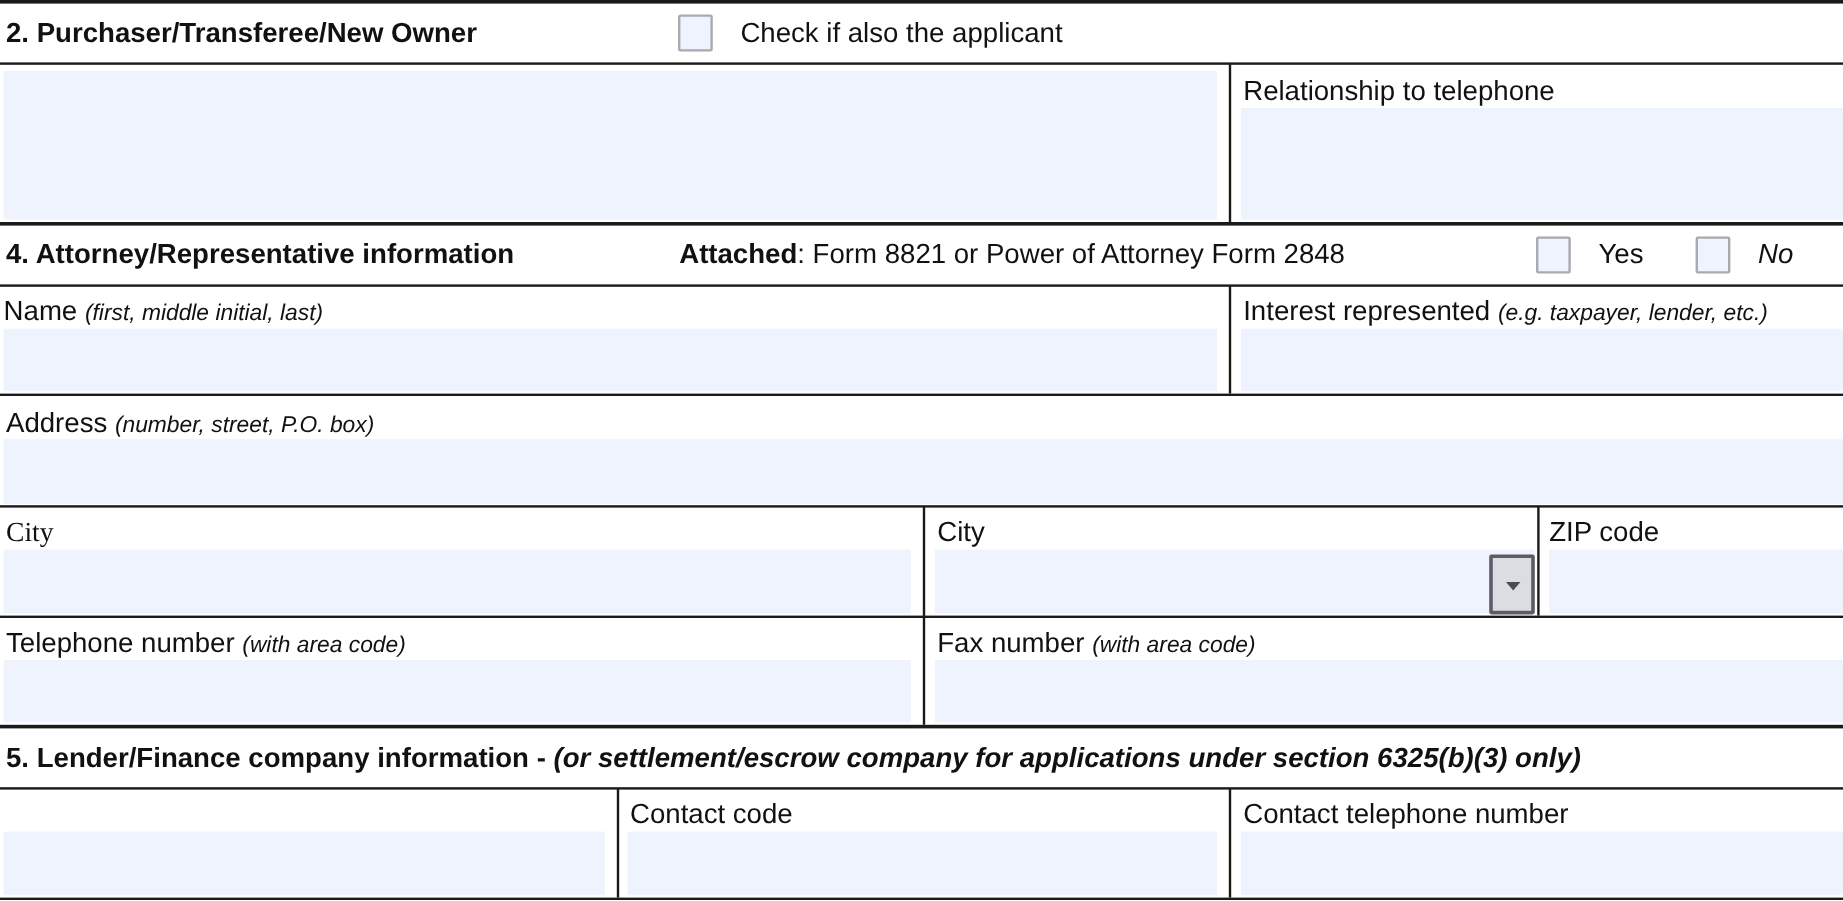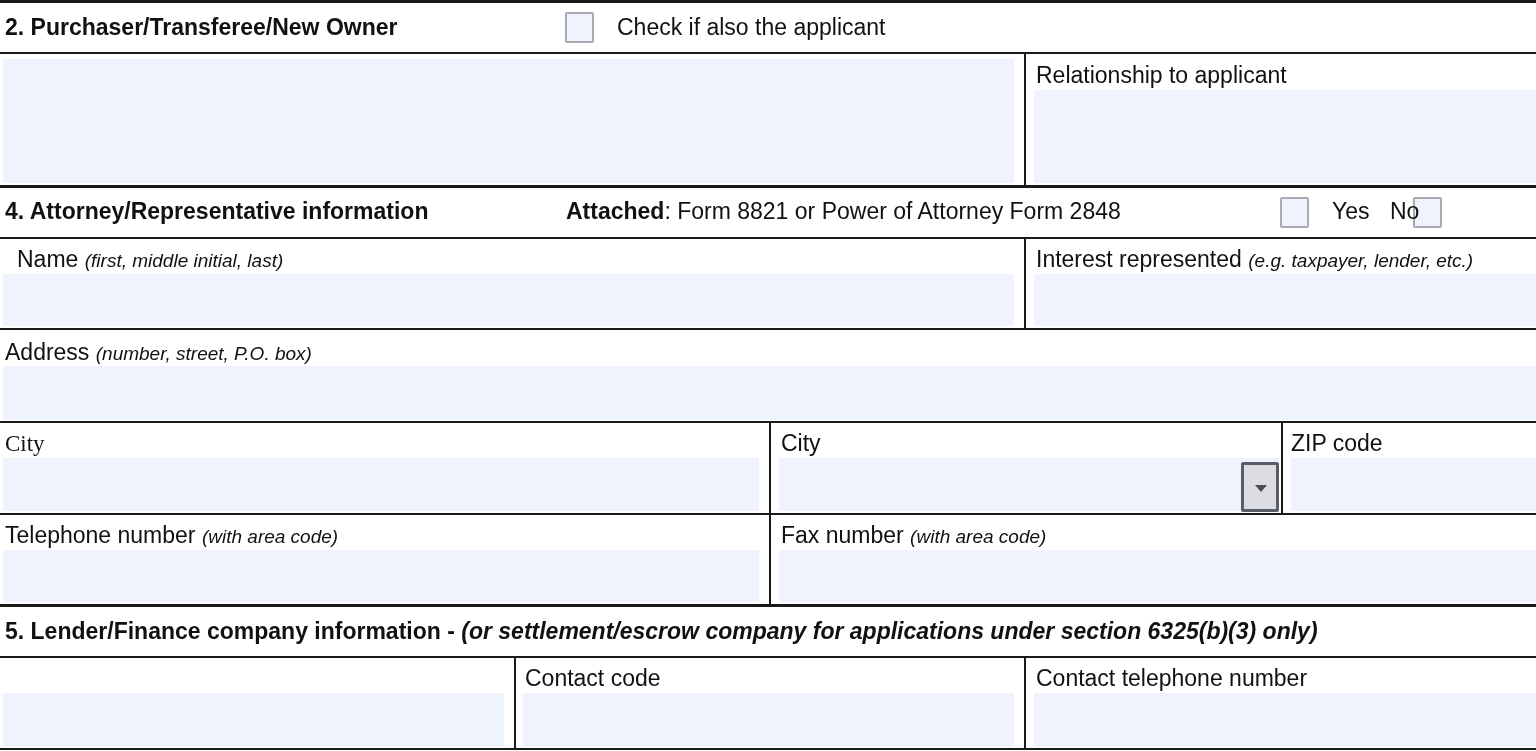--- a/index.html
+++ b/index.html
@@ -35,33 +35,33 @@
 <div class="vline" style="left:769px;top:422px;height:182px;"></div>
 <div class="vline" style="left:1281px;top:422px;height:91px;"></div>
 <div class="vline" style="left:514px;top:657px;height:91px;"></div>
 <div class="vline" style="left:1024px;top:657px;height:91px;"></div>
 
 <div class="sec" style="left:5px;top:16px;">2. Purchaser/Transferee/New Owner</div>
 <div class="cb" style="left:565px;top:12px;"></div>
 <div class="lbl" style="left:617px;top:16px;">Check if also the applicant</div>
 
 <div class="field" style="left:3px;top:59px;width:1011px;height:124px;"></div>
-<div class="lbl" style="left:1036px;top:64px;">Relationship to applicant</div>
+<div class="lbl" style="left:1036px;top:64px;">Relationship to telephone</div>
 <div class="field" style="left:1034px;top:90px;width:502px;height:93px;"></div>
 
 <div class="sec" style="left:5px;top:200px;">4. Attorney/Representative information</div>
 <div class="lbl" style="left:566px;top:200px;">
   <b>Attached</b><span>: Form 8821 or Power of Attorney Form 2848</span>
 </div>
 <div class="cb" style="left:1280px;top:197px;"></div>
 <div class="lbl" style="left:1332px;top:200px;">Yes</div>
 <div class="cb" style="left:1413px;top:197px;"></div>
-<div class="lbl" style="left:1390px;top:200px;">No</div>
+<div class="lbl" style="left:1465px;top:200px;font-style:italic;">No</div>
 
-<div class="lbl" style="left:17px;top:248px;">
+<div class="lbl" style="left:3px;top:248px;">
   <span>Name</span> <i>(first, middle initial, last)</i>
 </div>
 <div class="field" style="left:3px;top:274px;width:1011px;height:52px;"></div>
 
 <div class="lbl" style="left:1036px;top:248px;">
   <span>Interest represented</span> <i>(e.g. taxpayer, lender, etc.)</i>
 </div>
 <div class="field" style="left:1034px;top:274px;width:502px;height:52px;"></div>
 
 <div class="lbl" style="left:5px;top:341px;">

